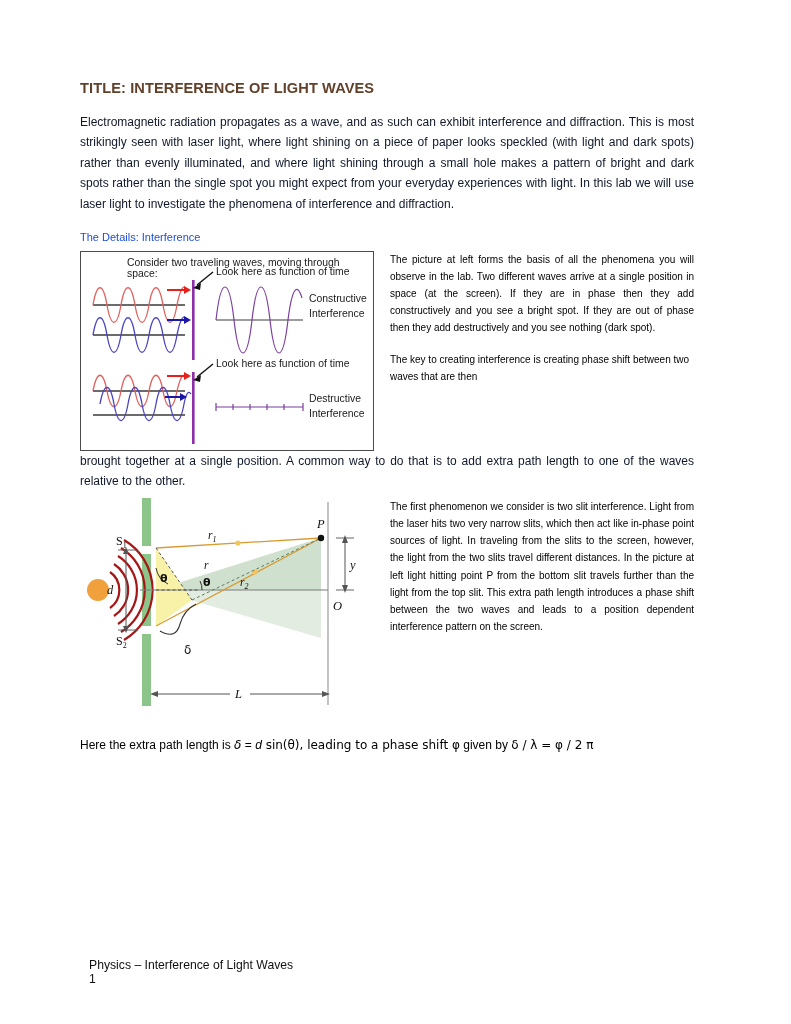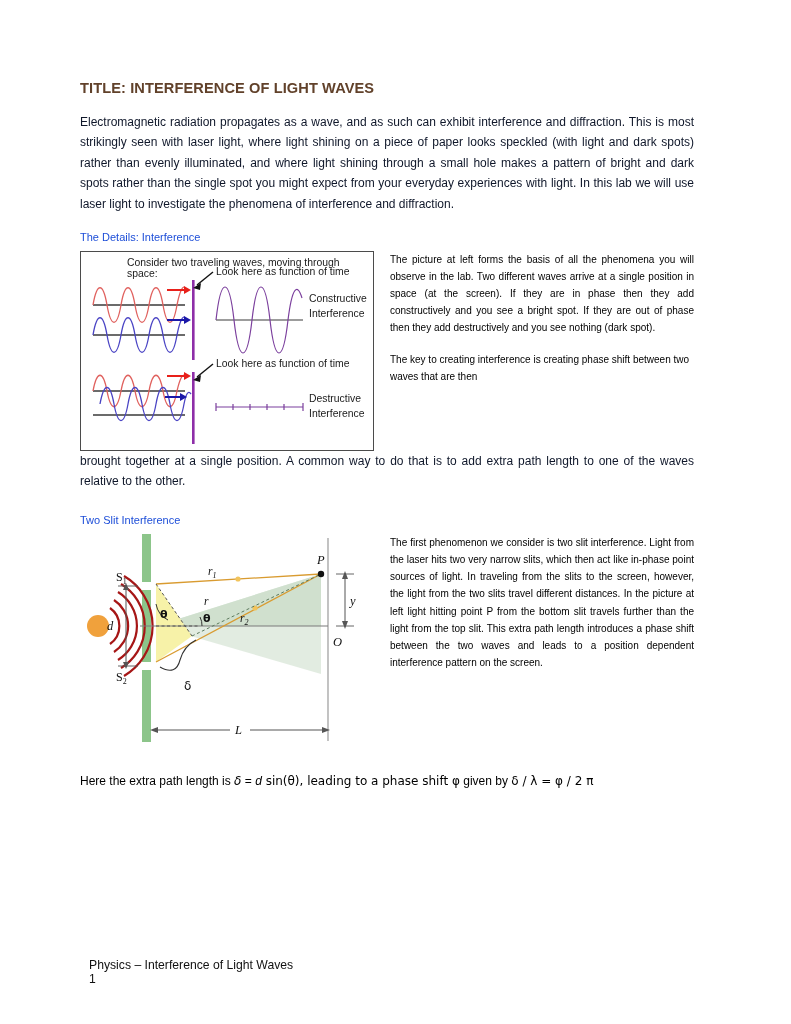--- a/index.html
+++ b/index.html
@@ -190,21 +190,20 @@
       </div>
 
       <div class="col-right">
         <p>The picture at left forms the basis of all the phenomena you will observe in the lab. Two different waves arrive at a single position in space (at the screen). If they are in phase then they add constructively and you see a bright spot. If they are out of phase then they add destructively and you see nothing (dark spot).</p>
         <p class="loose">The key to creating interference is creating phase shift between two waves that are then</p>
       </div>
     </div>
 
     <p class="body-text" style="">brought together at a single position. A common way to do that is to add extra path length to one of the waves relative to the other.</p>
 
-    <div class="sec-head" style="margin-top:22px;">Two Slit Interference</div>
 
     <div class="two-col clearfix">
       <div class="fig-left">
         <div class="fig2-wrap">
           <svg class="fig2-svg" width="296" height="225" viewBox="0 0 296 225">
 
             <line x1="248" y1="4" x2="248" y2="207" stroke="#9a9a9a" stroke-width="1.2"></line>
 
             <polygon points="76,92 241,40 241,92" fill="#cfe0cd" opacity="0.95"></polygon>
             <polygon points="76,92 241,40 241,140 76,92" fill="#cfe0cd" opacity="0.6"></polygon>

